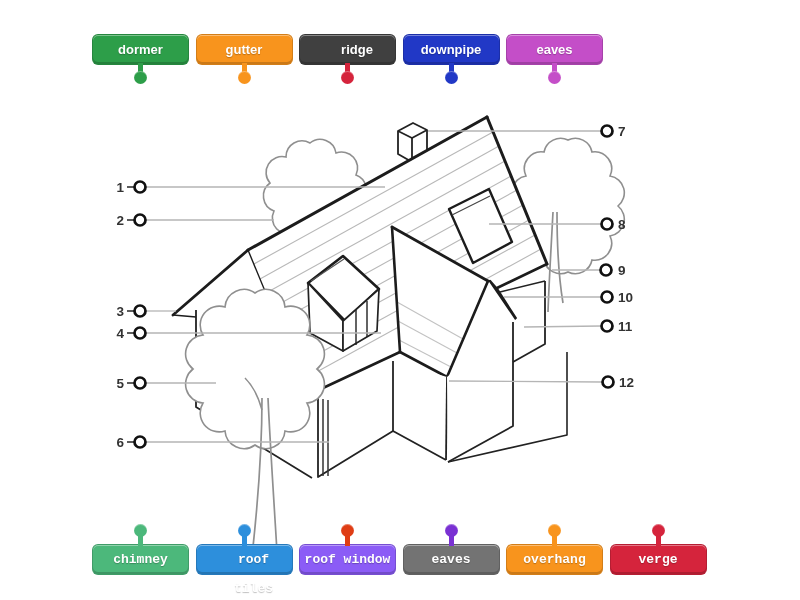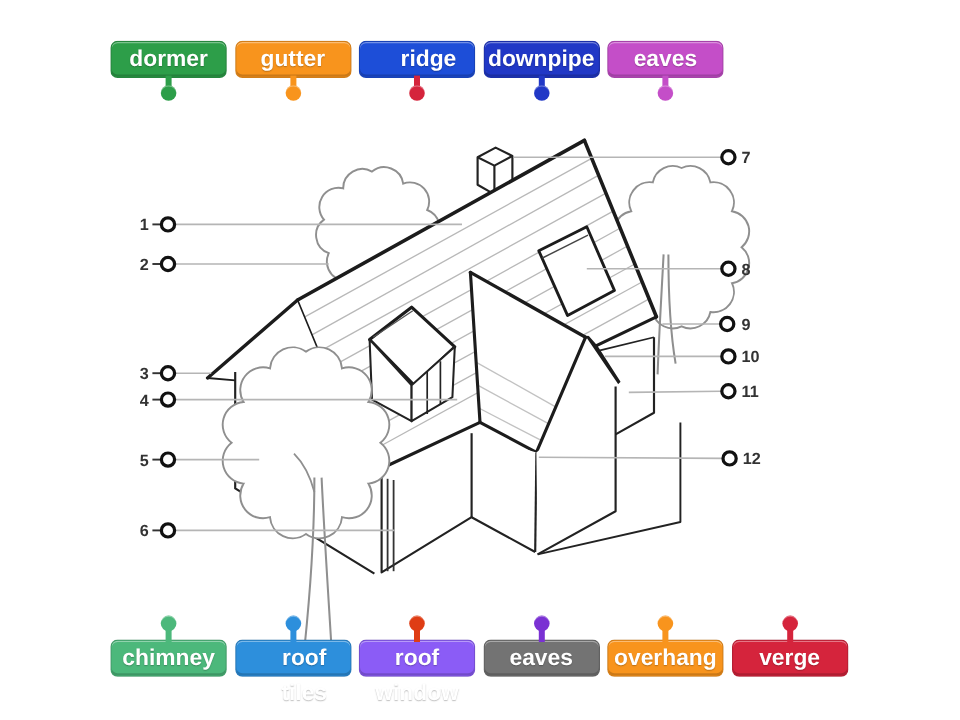--- a/index.html
+++ b/index.html
@@ -1,24 +1,24 @@
 <!DOCTYPE html>
 <html><head>
 <meta charset="utf-8">
 <style>
   html,body{margin:0;padding:0;background:#fff;}
   .stage{position:relative;width:800px;height:600px;background:#ffffff;overflow:hidden;
          font-family:"Liberation Sans",sans-serif;}
   .diagram-svg{position:absolute;left:0;top:0;}
   .label-row{position:absolute;left:92px;display:flex;gap:6.5px;}
   .label-row.top{top:34px;}
-  .label-row.bottom{top:533px;}
+  .label-row.bottom{top:544px;font-family:Liberation Mono, monospace;}
   .label-wrap{position:relative;width:97px;height:31px;}
   .tile{width:97px;height:31px;border-radius:6px;border:1px solid rgba(0,0,0,.15);
-        box-sizing:border-box;color:#fff;font-size:19px;font-weight:bold;
+        box-sizing:border-box;color:#fff;font-size:13px;font-weight:bold;
         text-align:center;line-height:29px;
         box-shadow:inset 0 1px 0 rgba(255,255,255,.38), inset 0 -2px 0 rgba(0,0,0,.18);
         text-shadow:0 1px 1px rgba(0,0,0,.25);cursor:grab;}
   .pin-stem{position:absolute;left:50%;width:5px;margin-left:-2.5px;height:10px;}
   .pin-dot{position:absolute;left:50%;width:13px;height:13px;margin-left:-6.5px;
            border-radius:50%;box-shadow:inset 0 1px 0 rgba(255,255,255,.35);}
   .top .pin-stem{top:29px;}
   .top .pin-dot{top:37px;}
   .bottom .pin-stem{top:-8px;}
   .bottom .pin-dot{top:-20px;}
@@ -189,21 +189,21 @@
     <div class="tile" style="background: rgb(45, 158, 73);">dormer</div>
     <div class="pin-stem" style="background: rgb(45, 158, 73);"></div>
     <div class="pin-dot" style="background: rgb(45, 158, 73);"></div>
   </div>
   <div class="label-wrap top">
     <div class="tile" style="background: rgb(248, 148, 29);">gutter</div>
     <div class="pin-stem" style="background: rgb(248, 148, 29);"></div>
     <div class="pin-dot" style="background: rgb(248, 148, 29);"></div>
   </div>
   <div class="label-wrap top">
-    <div class="tile" style="background: #1d4ed8; padding-left: 19px;">ridge</div>
+    <div class="tile" style="background: #404040; padding-left: 19px;">ridge</div>
     <div class="pin-stem" style="background: rgb(213, 36, 60);"></div>
     <div class="pin-dot" style="background: rgb(213, 36, 60);"></div>
   </div>
   <div class="label-wrap top">
     <div class="tile" style="background: rgb(33, 56, 198);">downpipe</div>
     <div class="pin-stem" style="background: rgb(33, 56, 198);"></div>
     <div class="pin-dot" style="background: rgb(33, 56, 198);"></div>
   </div>
   <div class="label-wrap top">
     <div class="tile" style="background: rgb(196, 78, 200);">eaves</div>

